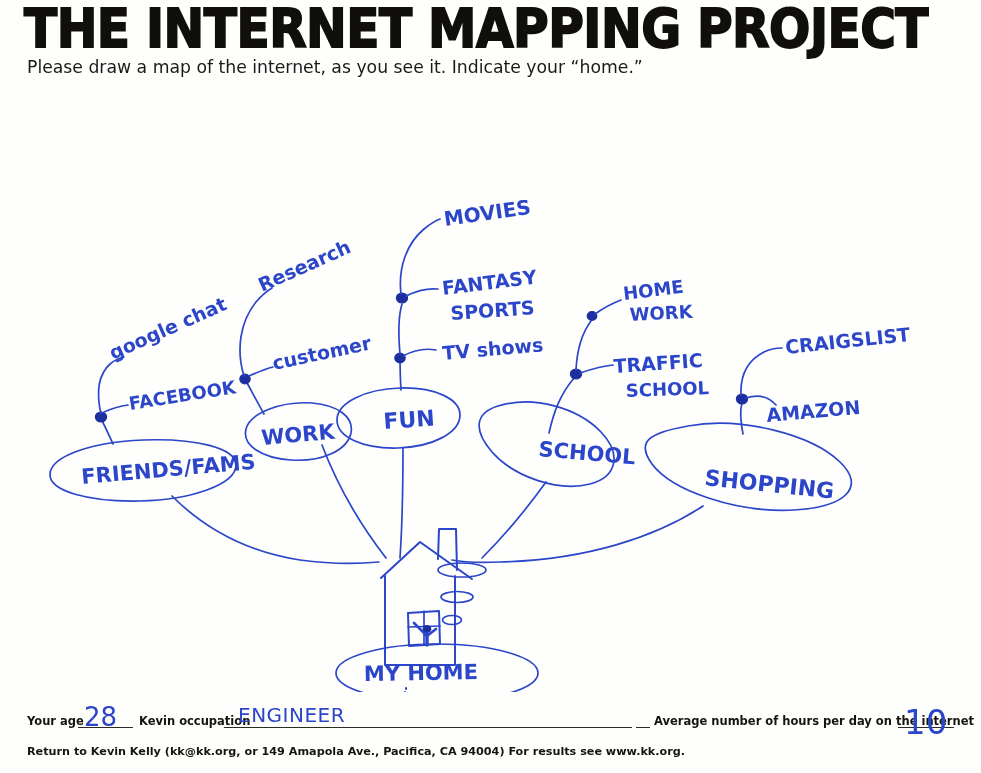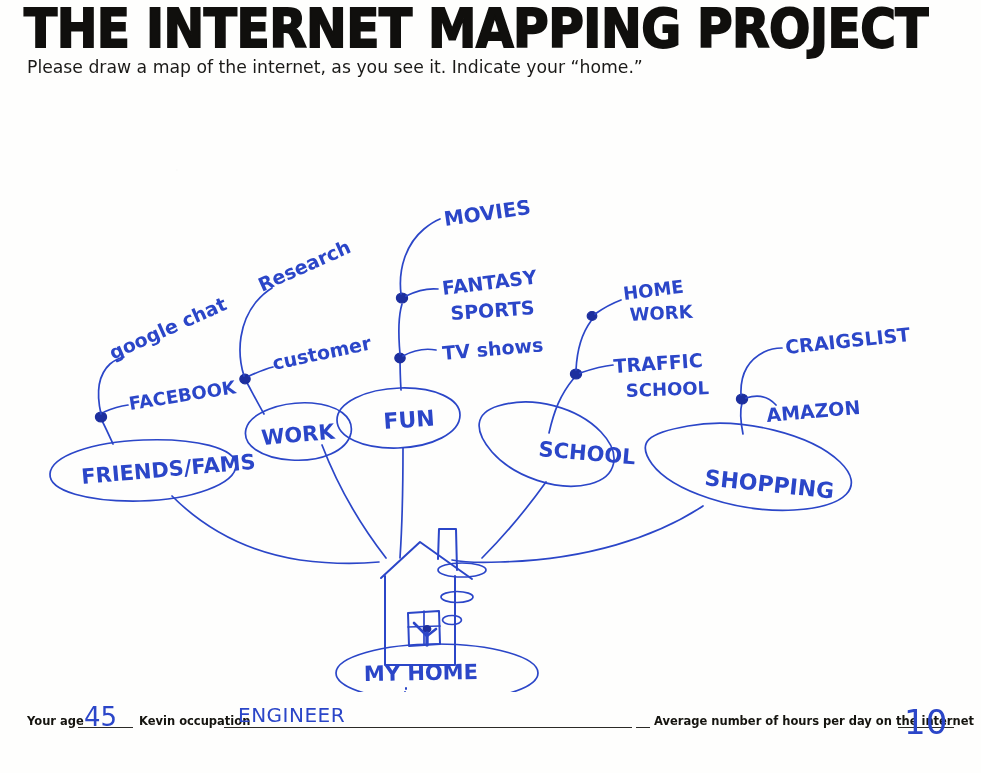--- a/index.html
+++ b/index.html
@@ -193,24 +193,25 @@
     <text class="hand" x="364" y="589" font-size="21" transform="rotate(-1 364 589)">MY HOME</text>
   </g>
 
 </svg>
 </div>
 
 <div id="footer">
 
   <span class="ftxt" style="left:27px;top:14px;">Your age</span>
   <span class="frule" style="left:78px;top:27px;width:55px;"></span>
-  <span class="fval" style="left:84px;top:2px;font-size:26px;">45</span>
+  <span class="fval" style="left:84px;top:2px;font-size:26px;">28</span>
 
   <span class="ftxt" style="left:139px;top:14px;">Kevin occupation</span>
   <span class="frule" style="left:224px;top:27px;width:408px;"></span>
   <span class="fval" style="left:238px;top:3px;font-size:20px;letter-spacing:.5px;">ENGINEER</span>
 
   <span class="frule" style="left:636px;top:27px;width:14px;"></span>
   <span class="ftxt" style="left:654px;top:14px;">Average number of hours per day on the internet</span>
   <span class="frule" style="left:898px;top:27px;width:56px;"></span>
   <span class="fval" style="left:904px;top:2px;font-size:34px;">10</span>
 
+  <div id="return-line">Return to Kevin Kelly (kk@kk.org,  or  149 Amapola Ave., Pacifica, CA 94004) For results see www.kk.org.</div>
 </div>
 
 </body></html>

